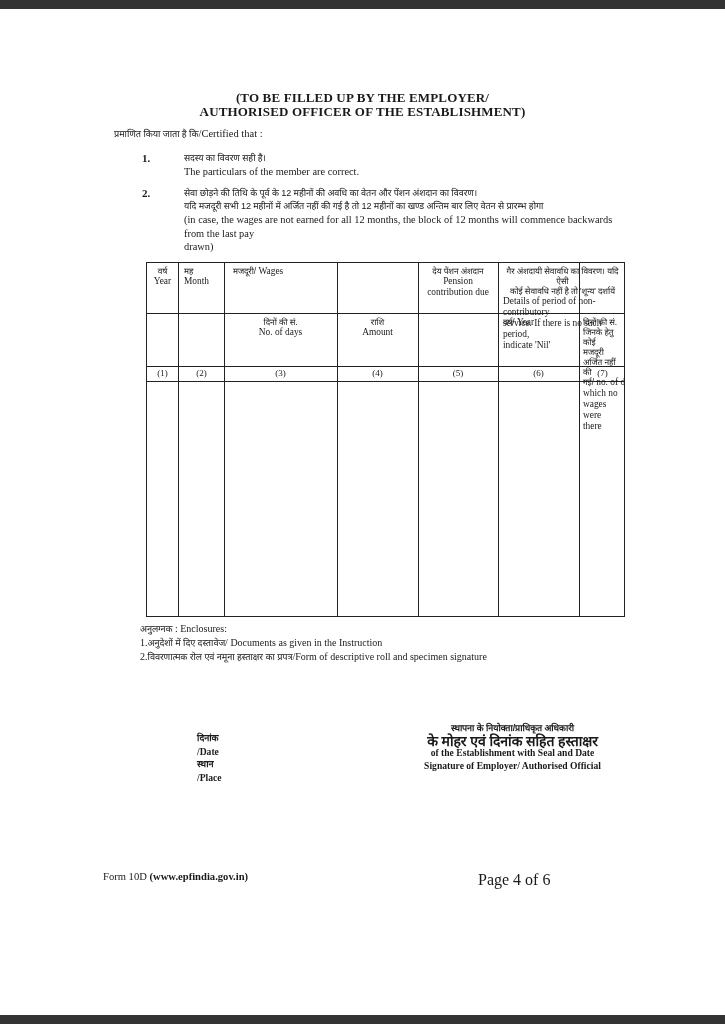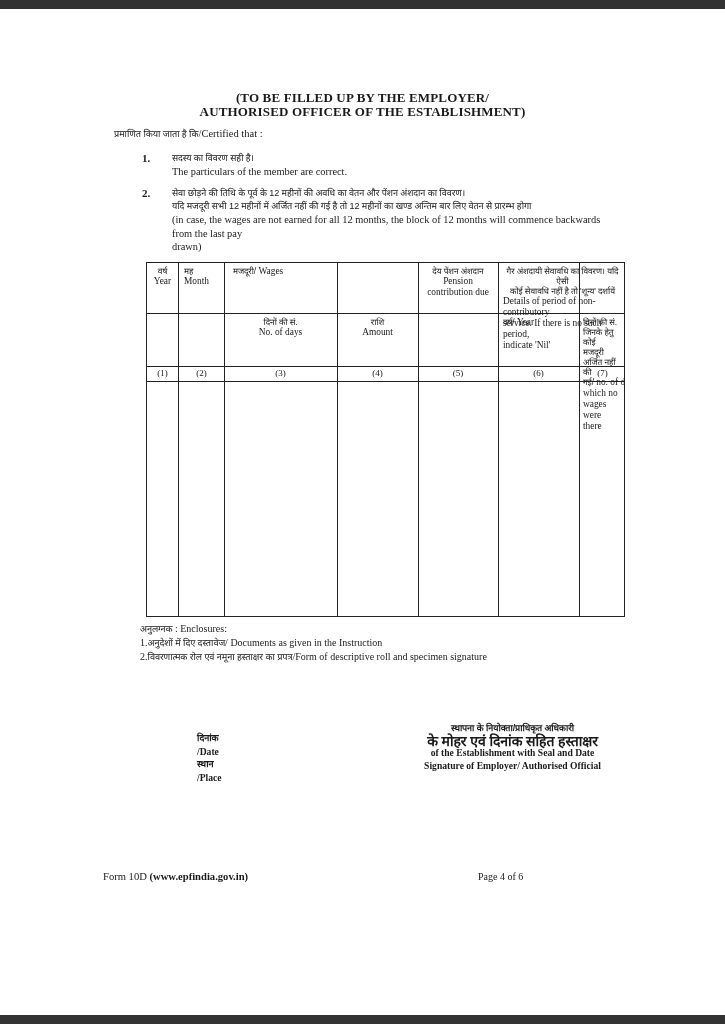--- a/index.html
+++ b/index.html
@@ -68,21 +68,21 @@
     font-size: 10.4px;
     line-height: 13.2px;
   }
   .item .num {
     position: absolute;
     left: 0; top: 0;
     font-weight: bold;
     font-size: 11px;
   }
   .item .body {
-    margin-left: 30px;
+    margin-left: 42px;
     display: block;
   }
   #item-1 { left: 142px; top: 143px; width: 470px; }
   #item-2 { left: 142px; top: 178px; width: 480px; }
   .ln { display: block; }
   .ln.hinline {
     font-family: "Liberation Sans", sans-serif;
     font-size: 9.1px;
     letter-spacing: -0.1px;
   }
@@ -164,21 +164,21 @@
   
   .footer-left {
     position: absolute;
     left: 103px; top: 862px;
     font-size: 10.6px;
   }
   .footer-left b { font-weight: bold; }
   .footer-right {
     position: absolute;
     left: 478px; top: 862px;
-    font-size: 10px;
+    font-size: 16px;
   }
 </style>
 </head>
 <body>
 
 <div class="scan-bar-top"></div>
 <div class="scan-bar-bottom"></div>
 
 <div class="page">
 

